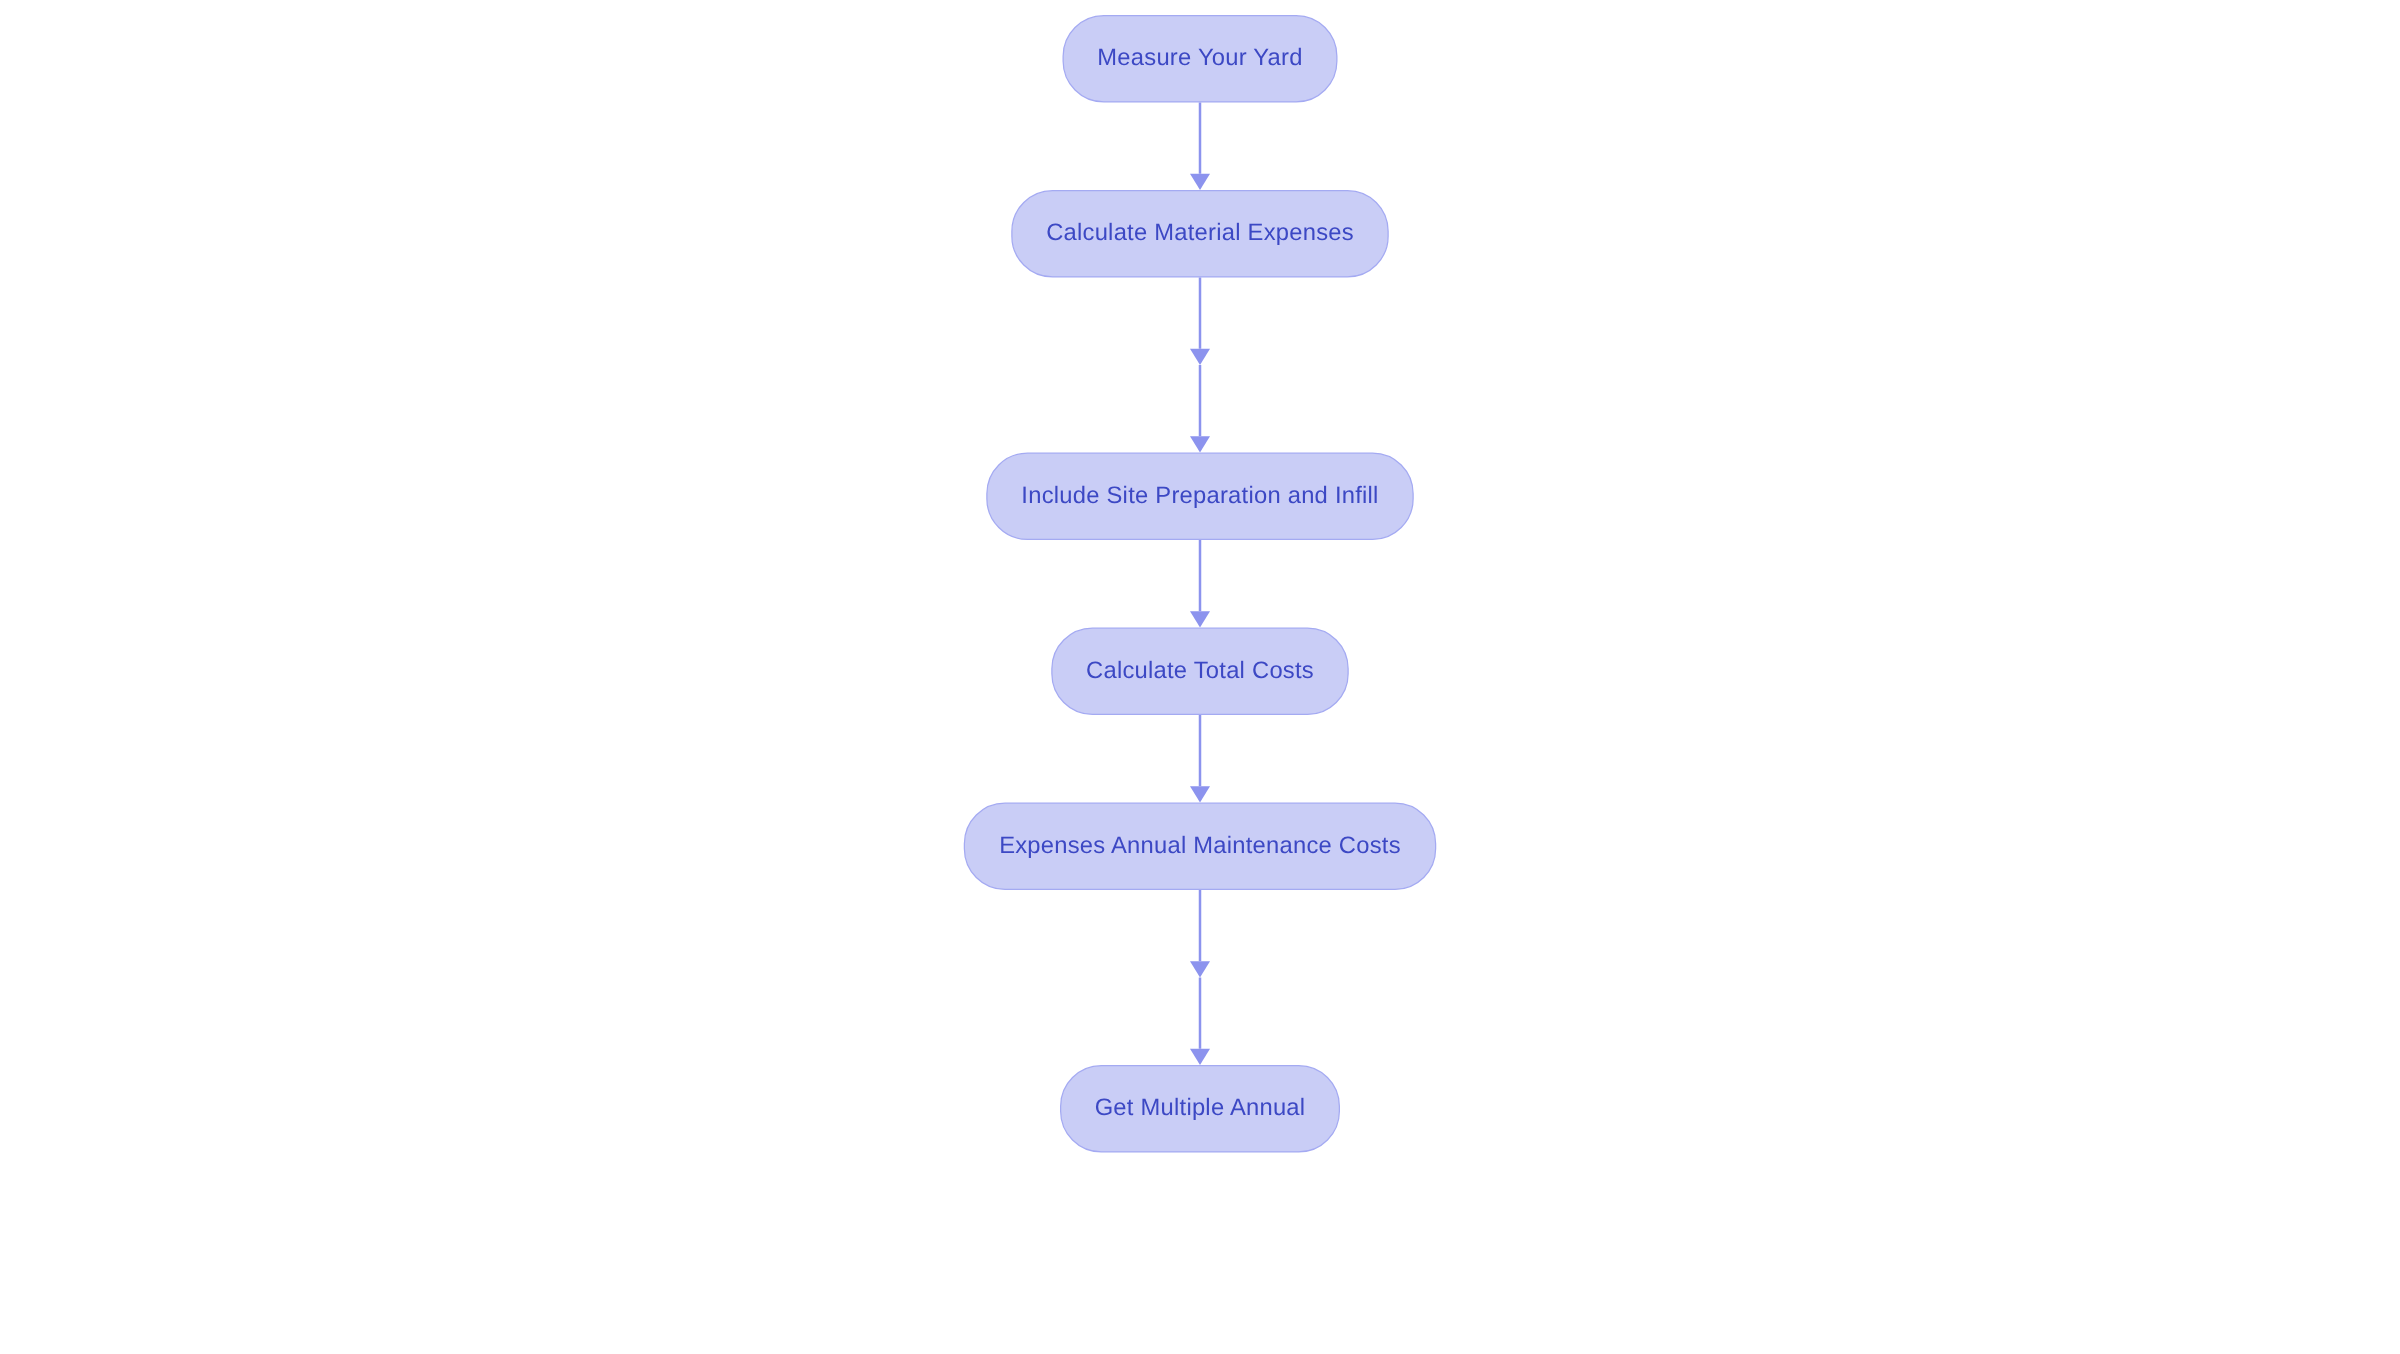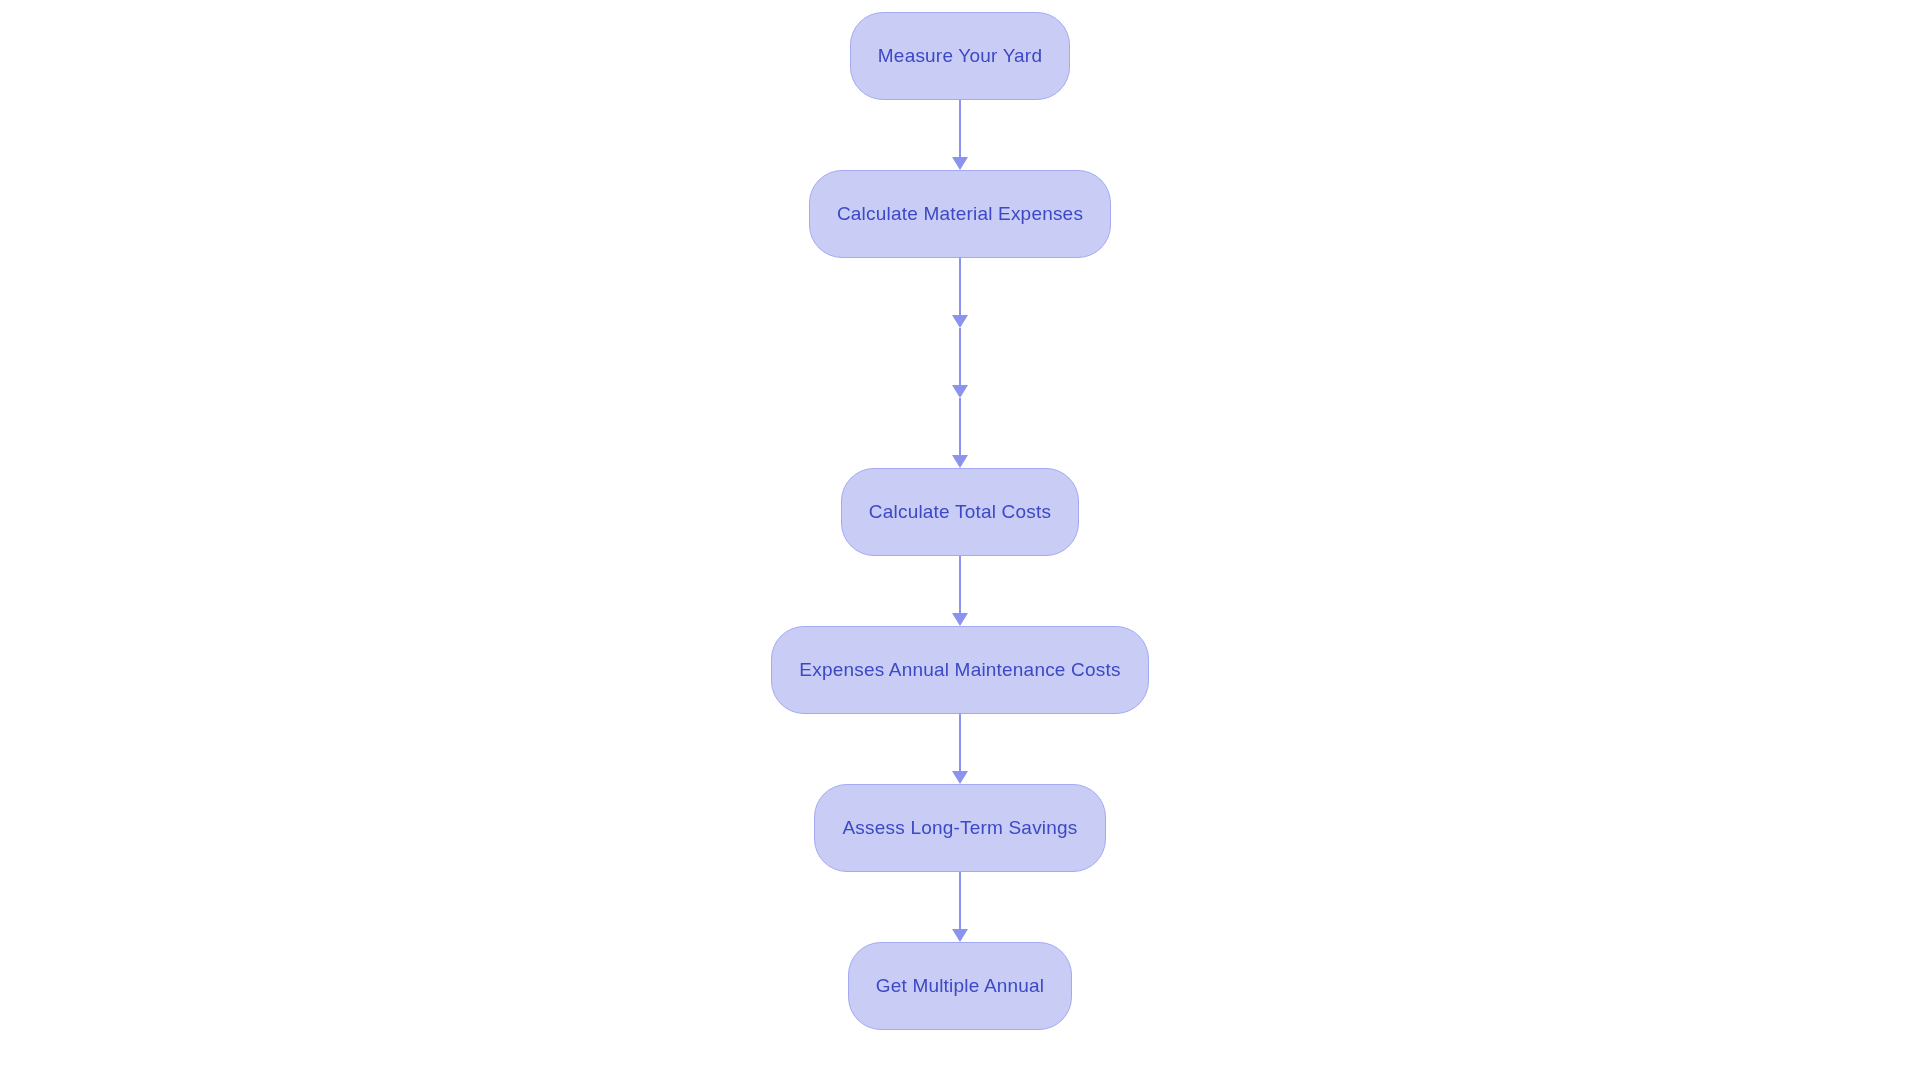--- a/index.html
+++ b/index.html
@@ -18,21 +18,21 @@
     width: 1920px;
     height: 1083px;
     box-sizing: border-box;
     padding-top: 12px;
     display: flex;
     flex-direction: column;
     align-items: center;
   }
   .node {
     flex: none;
-    height: 88px;
+    height: 70px;
     box-sizing: border-box;
     display: flex;
     align-items: center;
     padding: 0 27px;
     white-space: nowrap;
     background: var(--node-fill);
     border: 1.5px solid var(--node-border);
     border-radius: 33px;
     color: var(--node-text);
     font-size: 19px;
@@ -76,20 +76,23 @@
   <div class="connector">
     <div class="line"></div>
     <div class="arrowhead"></div>
   </div>
 
   <div class="connector">
     <div class="line"></div>
     <div class="arrowhead"></div>
   </div>
 
+  <div class="node">
+    <span class="node-label">Include Site Preparation and Infill</span>
+  </div>
   <div class="connector">
     <div class="line"></div>
     <div class="arrowhead"></div>
   </div>
 
   <div class="node">
     <span class="node-label">Calculate Total Costs</span>
   </div>
   <div class="connector">
     <div class="line"></div>
@@ -97,23 +100,20 @@
   </div>
 
   <div class="node">
     <span class="node-label">Expenses Annual Maintenance Costs</span>
   </div>
   <div class="connector">
     <div class="line"></div>
     <div class="arrowhead"></div>
   </div>
 
-  <div class="node">
-    <span class="node-label">Assess Long-Term Savings</span>
-  </div>
   <div class="connector">
     <div class="line"></div>
     <div class="arrowhead"></div>
   </div>
 
   <div class="node">
     <span class="node-label">Get Multiple Annual</span>
   </div>
 
 </div>

